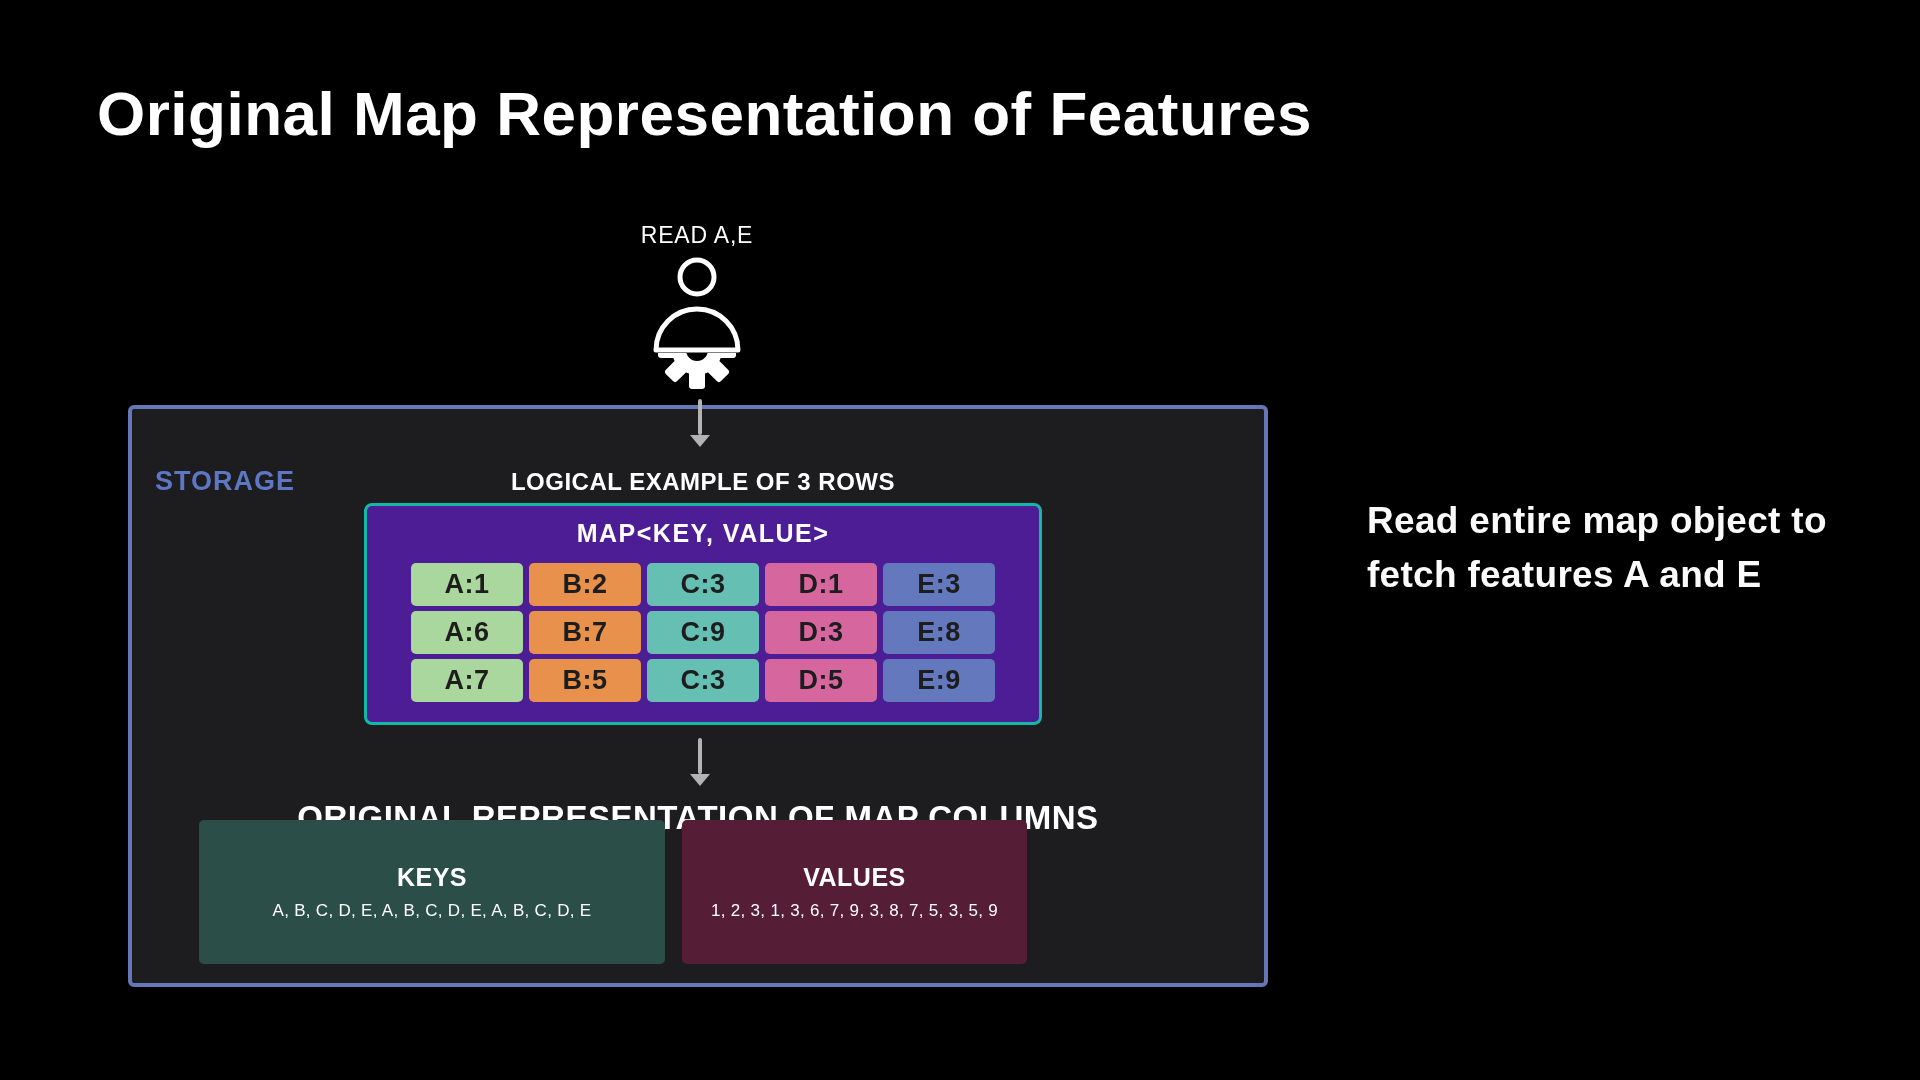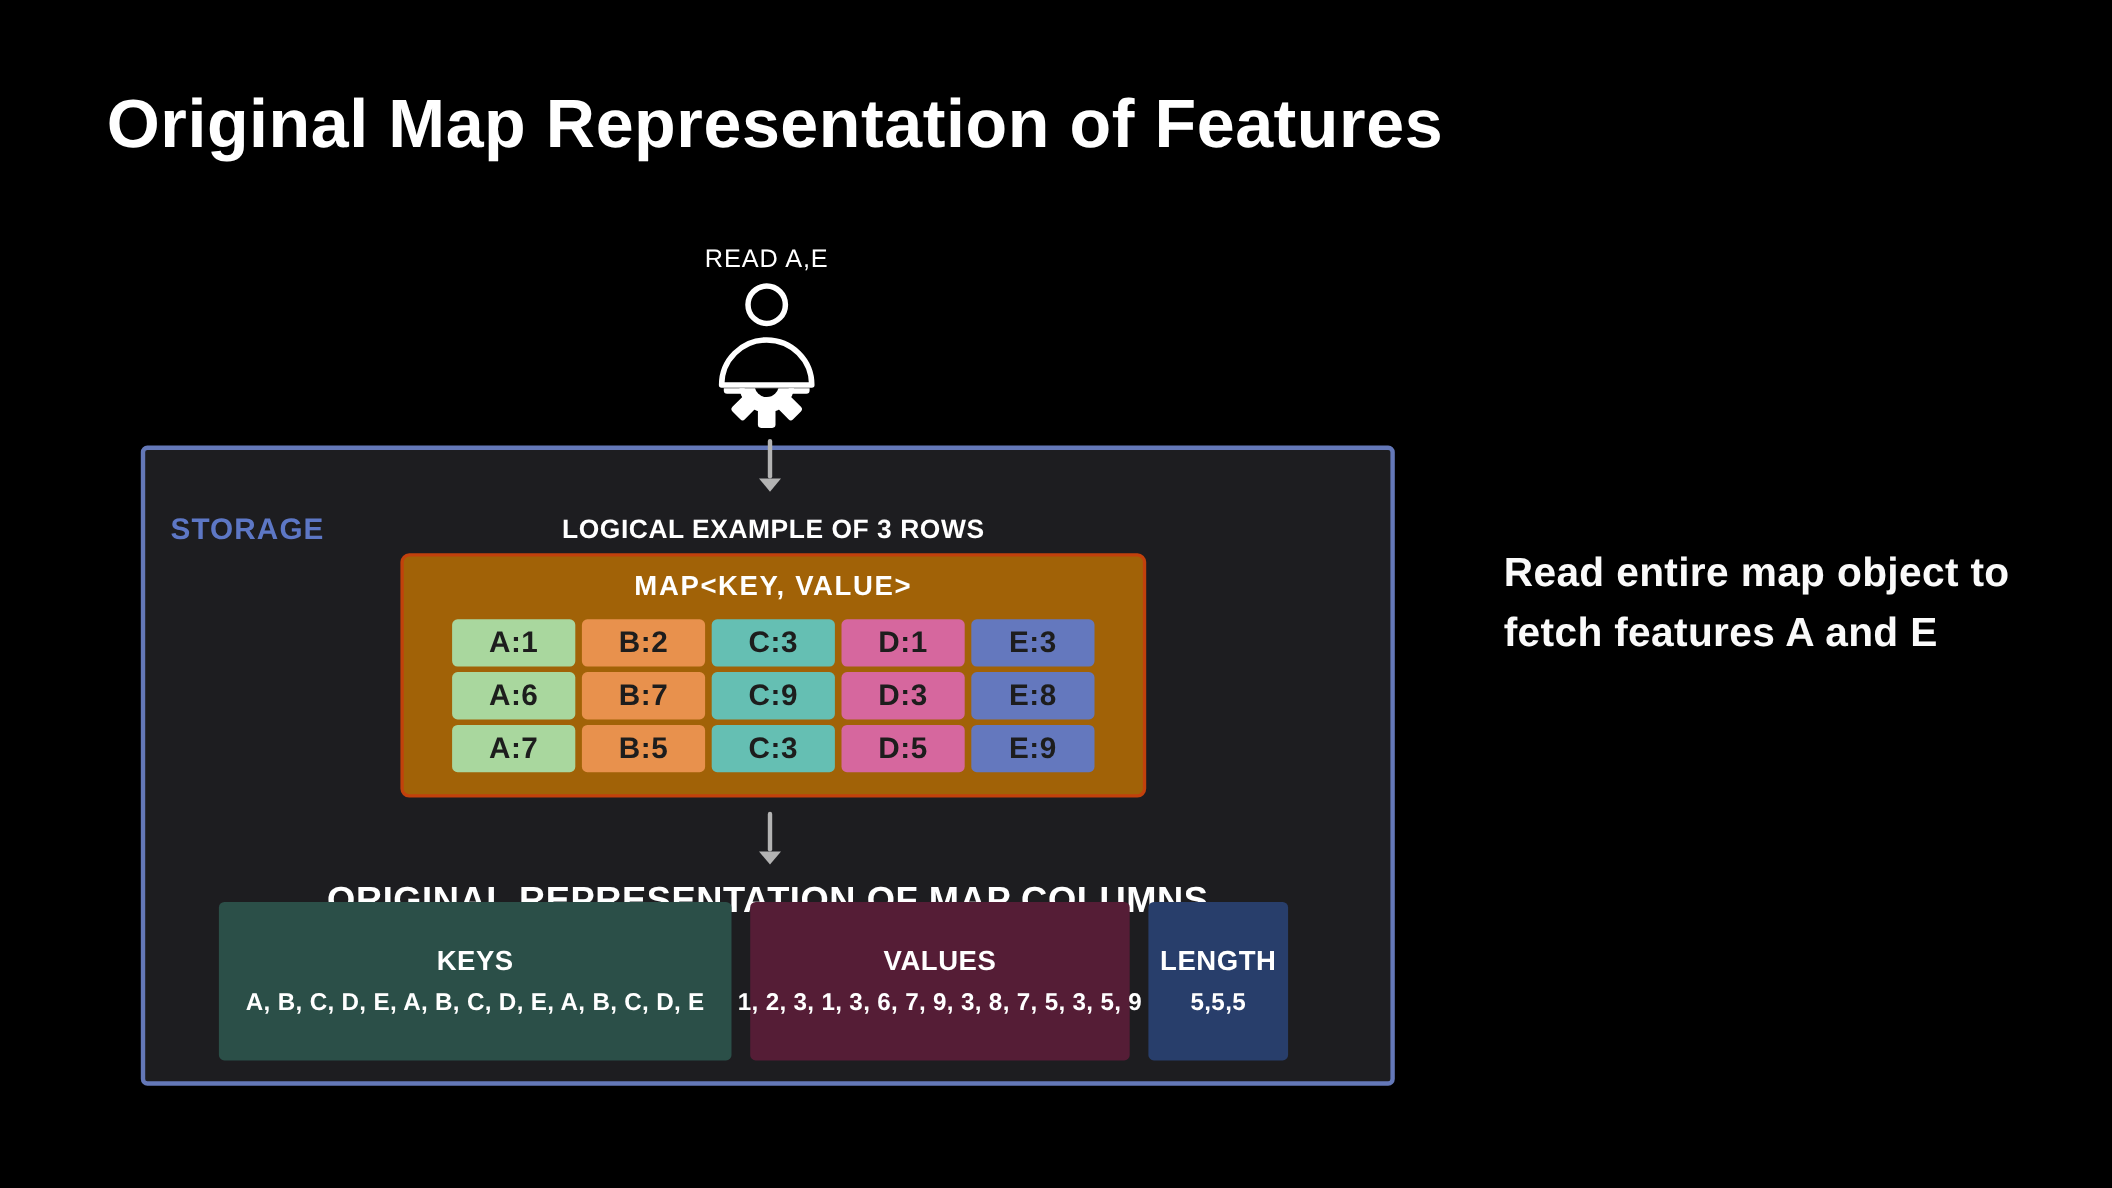--- a/index.html
+++ b/index.html
@@ -55,22 +55,22 @@
   .logical-heading {
     position: absolute; left: 364px; top: 468px; width: 678px;
     text-align: center;
     color: #ffffff; font-size: 24px; font-weight: 700; letter-spacing: 0.5px;
   }
 
   
   .map-box {
     position: absolute; left: 364px; top: 503px;
     width: 678px; height: 222px;
-    background: #a16207;
-    border: 3px solid #c2410c;
+    background: #4c1d95;
+    border: 3px solid #14b8a6;
     border-radius: 8px;
     padding-top: 13px;
   }
   .map-title {
     text-align: center;
     color: #ffffff; font-size: 25px; font-weight: 700; letter-spacing: 1.5px;
   }
   .map-grid {
     margin-top: 15px;
     display: grid;
@@ -103,21 +103,21 @@
   .col-box {
     border-radius: 5px;
     display: flex; flex-direction: column;
     align-items: center; justify-content: center;
     gap: 9px; color: #ffffff; text-align: center;
   }
   .col-keys   { width: 466px; background: #2b4f48; }
   .col-values { width: 345px; background: #551d36; }
   .col-length { width: 127px; background: #283e6b; }
   .col-name { font-size: 25px; font-weight: 700; letter-spacing: 0.5px; }
-  .col-data { font-size: 22px; font-weight: 700; letter-spacing: 0.3px; white-space: nowrap; }
+  .col-data { font-size: 17px; font-weight: 400; letter-spacing: 0.3px; white-space: nowrap; }
 
   
   .annotation {
     position: absolute; left: 1367px; top: 494px; width: 548px;
     color: #fafafa; font-size: 37px; font-weight: 700;
     line-height: 1.45; letter-spacing: 0.3px;
   }
 </style>
 </head>
 <body>
@@ -194,21 +194,17 @@
 
   <div class="columns-row">
     <div class="col-box col-keys">
       <div class="col-name">KEYS</div>
       <div class="col-data">A, B, C, D, E, A, B, C, D, E, A, B, C, D, E</div>
     </div>
     <div class="col-box col-values">
       <div class="col-name">VALUES</div>
       <div class="col-data">1, 2, 3, 1, 3, 6, 7, 9, 3, 8, 7, 5, 3, 5, 9</div>
     </div>
-    <div class="col-box col-length">
-      <div class="col-name">LENGTH</div>
-      <div class="col-data">5,5,5</div>
-    </div>
   </div>
 
   <div class="annotation">Read entire map object to fetch features A and E</div>
 
 </div>
 
 </body></html>

